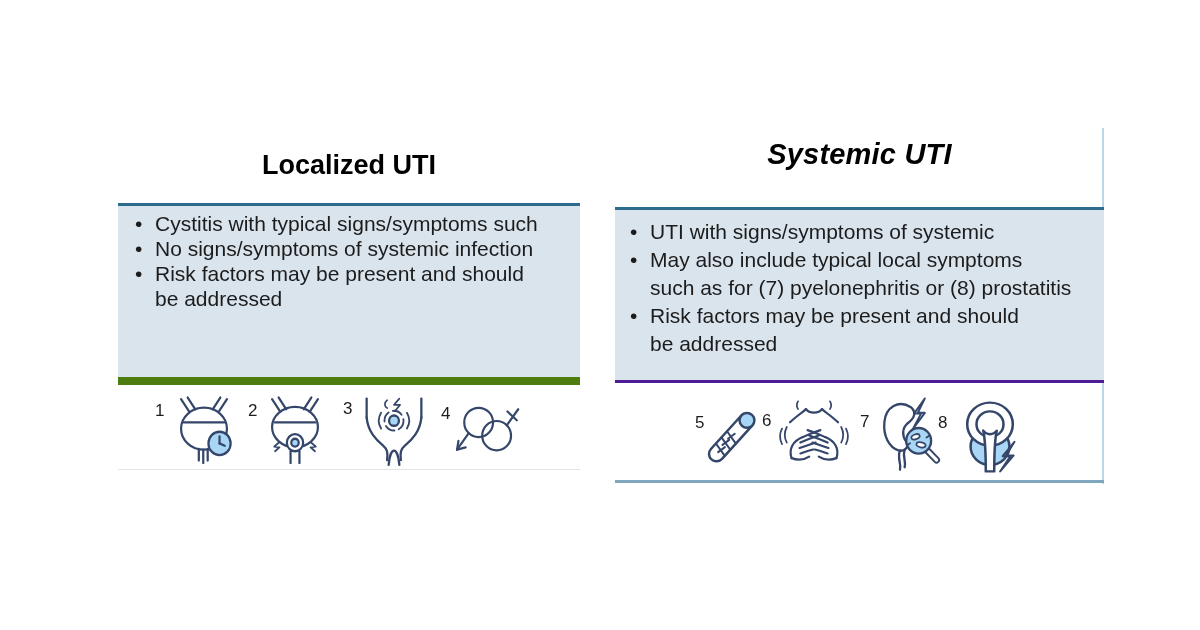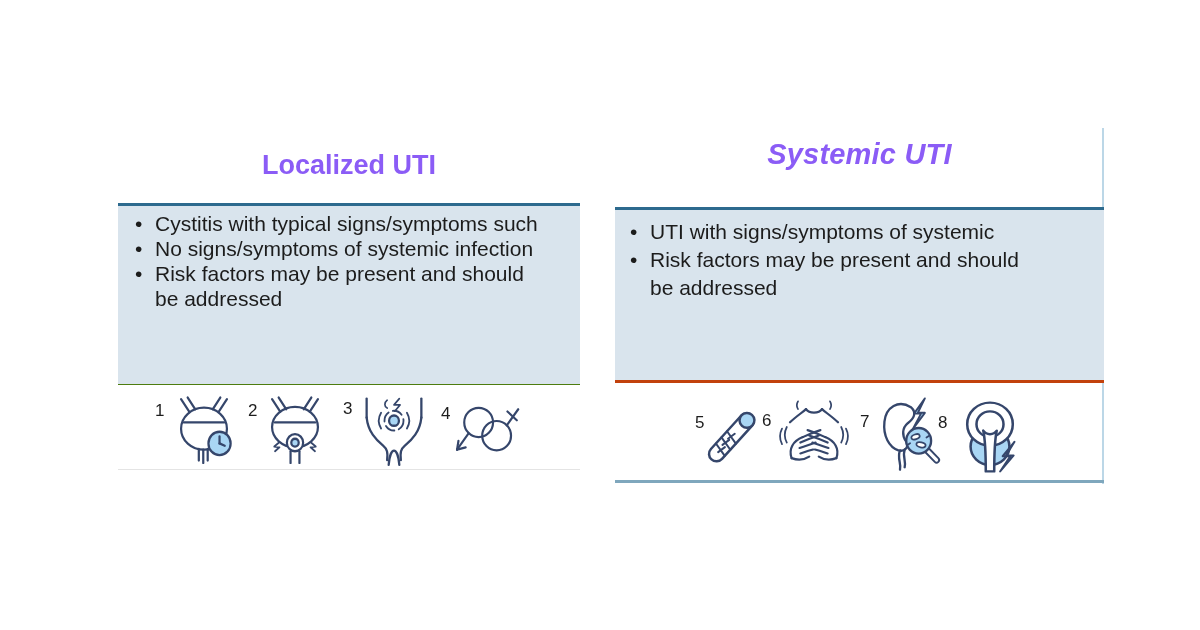--- a/index.html
+++ b/index.html
@@ -1,23 +1,23 @@
 <!DOCTYPE html>
 <html><head>
 <meta charset="utf-8">
 <style>
   html,body{margin:0;padding:0;background:#ffffff;}
   .canvas{position:relative;width:1200px;height:630px;background:#ffffff;
           font-family:"Liberation Sans", sans-serif;color:#1c1c1c;overflow:hidden;}
-  .title{position:absolute;font-weight:bold;color:#8b5cf6;text-align:center;}
+  .title{position:absolute;font-weight:bold;color:#000000;text-align:center;}
   .title.left{left:118px;top:150px;width:462px;font-size:27px;}
   .title.right{left:615px;top:138px;width:489px;font-size:29px;letter-spacing:0.2px;font-style:italic;}
   .box{position:absolute;box-sizing:border-box;background:#d9e4ed;border-top:3px solid #2d6a8e;}
-  .box.left{left:118px;top:203px;width:462px;height:182px;border-bottom:1px solid #4d7c0f;}
-  .box.right{left:615px;top:207px;width:489px;height:176px;border-bottom:3px solid #c2410c;}
+  .box.left{left:118px;top:203px;width:462px;height:182px;border-bottom:8px solid #4d7c0f;}
+  .box.right{left:615px;top:207px;width:489px;height:176px;border-bottom:3px solid #4c1d95;}
   .box ul{margin:0;list-style:none;}
   .box.left ul{padding:5px 4px 0 15px;font-size:21px;line-height:25px;}
   .box.right ul{padding:8px 4px 0 13px;font-size:21px;line-height:28px;}
   .box li{position:relative;padding-left:22px;}
   .box li::before{content:"\2022";position:absolute;left:2px;top:0;}
   .bline{white-space:nowrap;}
   .rule{position:absolute;}
   .rule.left-under{left:118px;top:469px;width:462px;height:1px;background:#e4e4e4;}
   .rule.right-under{left:615px;top:480px;width:489px;height:3px;background:#7fa7bd;}
   .rule.right-vert{left:1102px;top:128px;width:2px;height:356px;background:#bcd7e7;}
@@ -119,20 +119,24 @@
   <div class="rule left-under"></div>
 
   <div class="rule right-vert"></div>
 
   <div class="title right">Systemic UTI</div>
 
   <div class="box right">
     <ul>
       <li>
         <div class="bline">UTI with signs/symptoms of systemic</div>
+      </li>
+      <li>
+        <div class="bline">May also include typical local symptoms</div>
+        <div class="bline">such as for (7) pyelonephritis or (8) prostatitis</div>
       </li>
       <li>
         <div class="bline">Risk factors may be present and should</div>
         <div class="bline">be addressed</div>
       </li>
     </ul>
   </div>
 
   <span class="num" style="left:695px;top:413px;">5</span>
   <svg class="icon" style="left:703px;top:399px;" width="58" height="74" viewBox="0 0 70 90" preserveAspectRatio="none">

